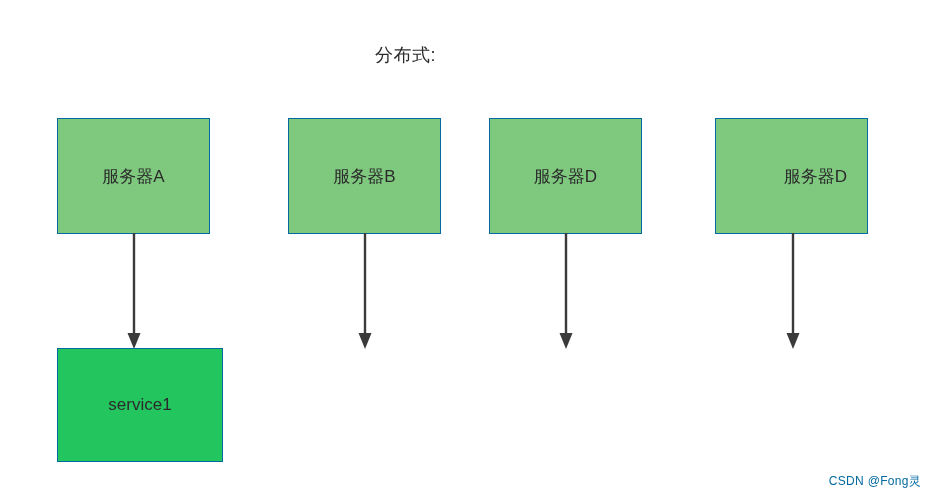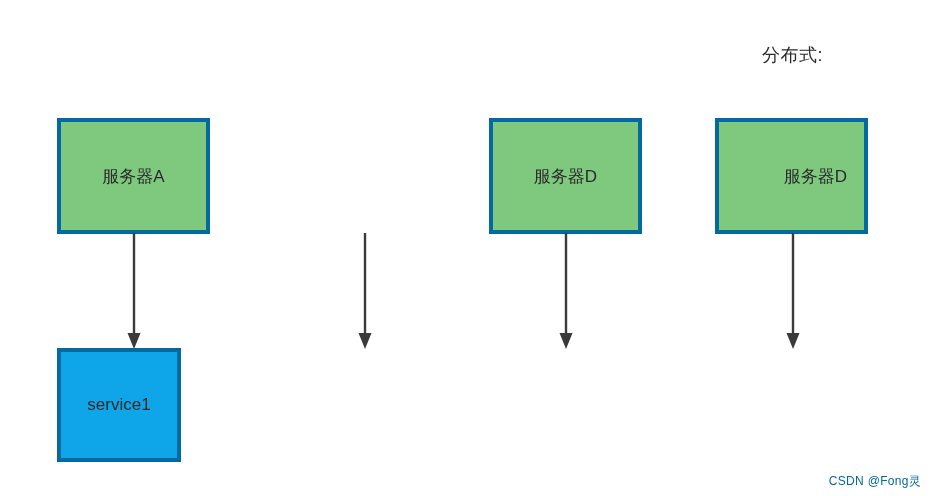--- a/index.html
+++ b/index.html
@@ -13,47 +13,47 @@
     font-family: "Liberation Sans", "DejaVu Sans", sans-serif;
     overflow: hidden;
   }
   #canvas {
     position: relative;
     width: 937px;
     height: 496px;
   }
   #diagram-title {
     position: absolute;
-    left: 12px;
+    left: 0;
     top: 43px;
     width: 811px;
-    text-align: right;
+    text-align: center;
     font-size: 18px;
     color: #2b2b2b;
     letter-spacing: 0.5px;
   }
   .node {
     position: absolute;
     box-sizing: border-box;
-    border: 4px solid #0369a1;
+    border: 1px solid #0369a1;
     display: flex;
     align-items: center;
     justify-content: center;
     font-size: 17px;
     color: #2b2b2b;
   }
   .node.server {
     background: #7fc97f;
     width: 153px;
     height: 116px;
     top: 118px;
   }
   .node.service {
-    background: #0ea5e9;
-    width: 124px;
+    background: #22c55e;
+    width: 166px;
     height: 114px;
     top: 348px;
   }
   .col-0 { left: 57px; }
   .col-1 { left: 288px; }
   .col-2 { left: 489px; }
   .col-3 { left: 715px; padding-left: 48px; }
 
   .connector {
     position: absolute;
@@ -88,20 +88,23 @@
   <div class="connector c0">
     <svg width="18" height="116" viewBox="0 0 18 116" xmlns="http://www.w3.org/2000/svg">
       <line x1="9" y1="0" x2="9" y2="101" stroke="#3a3a3a" stroke-width="2.4"></line>
       <polygon points="9,116 2.5,100 15.5,100" fill="#3a3a3a"></polygon>
     </svg>
   </div>
   <div class="node service col-0">
     <span>service1</span>
   </div>
 
+  <div class="node server col-1">
+    <span>服务器B</span>
+  </div>
   <div class="connector c1">
     <svg width="18" height="116" viewBox="0 0 18 116" xmlns="http://www.w3.org/2000/svg">
       <line x1="9" y1="0" x2="9" y2="101" stroke="#3a3a3a" stroke-width="2.4"></line>
       <polygon points="9,116 2.5,100 15.5,100" fill="#3a3a3a"></polygon>
     </svg>
   </div>
 
   <div class="node server col-2">
     <span>服务器D</span>
   </div>

